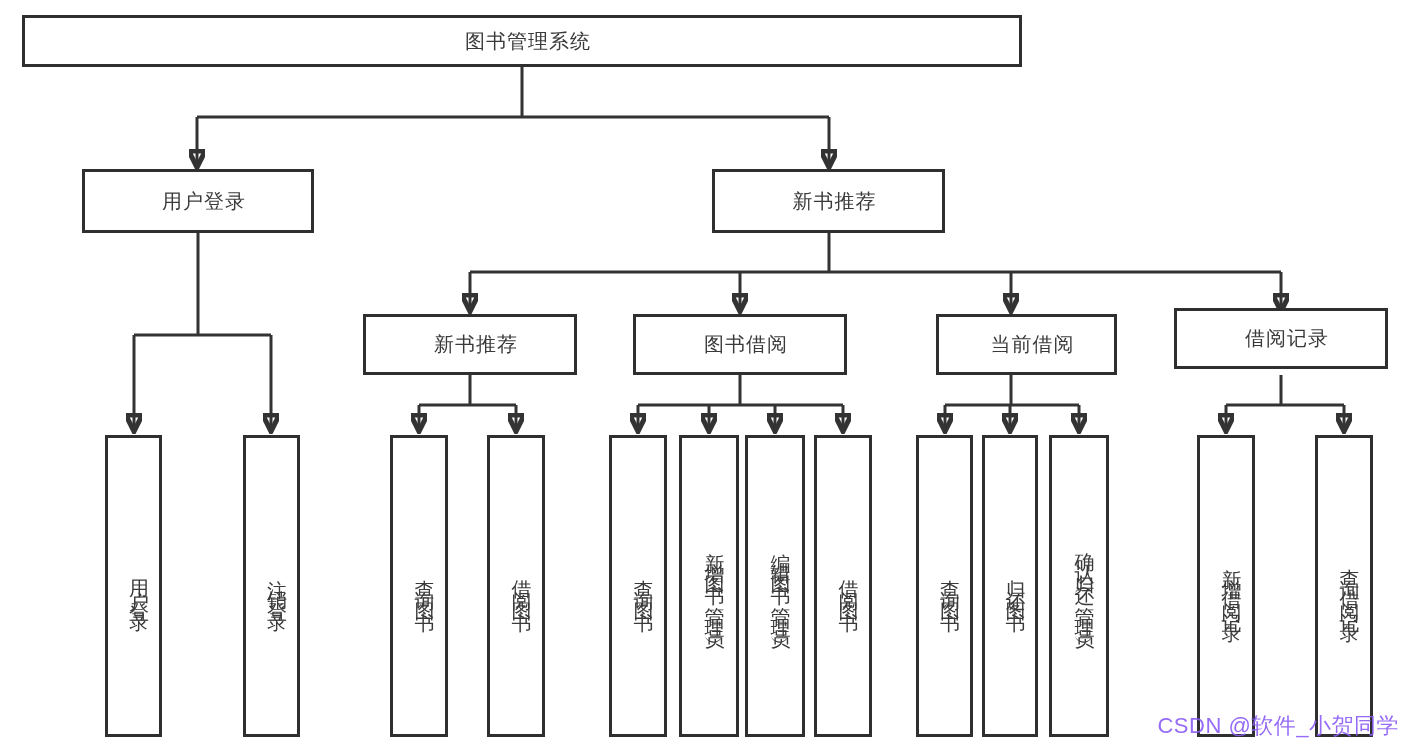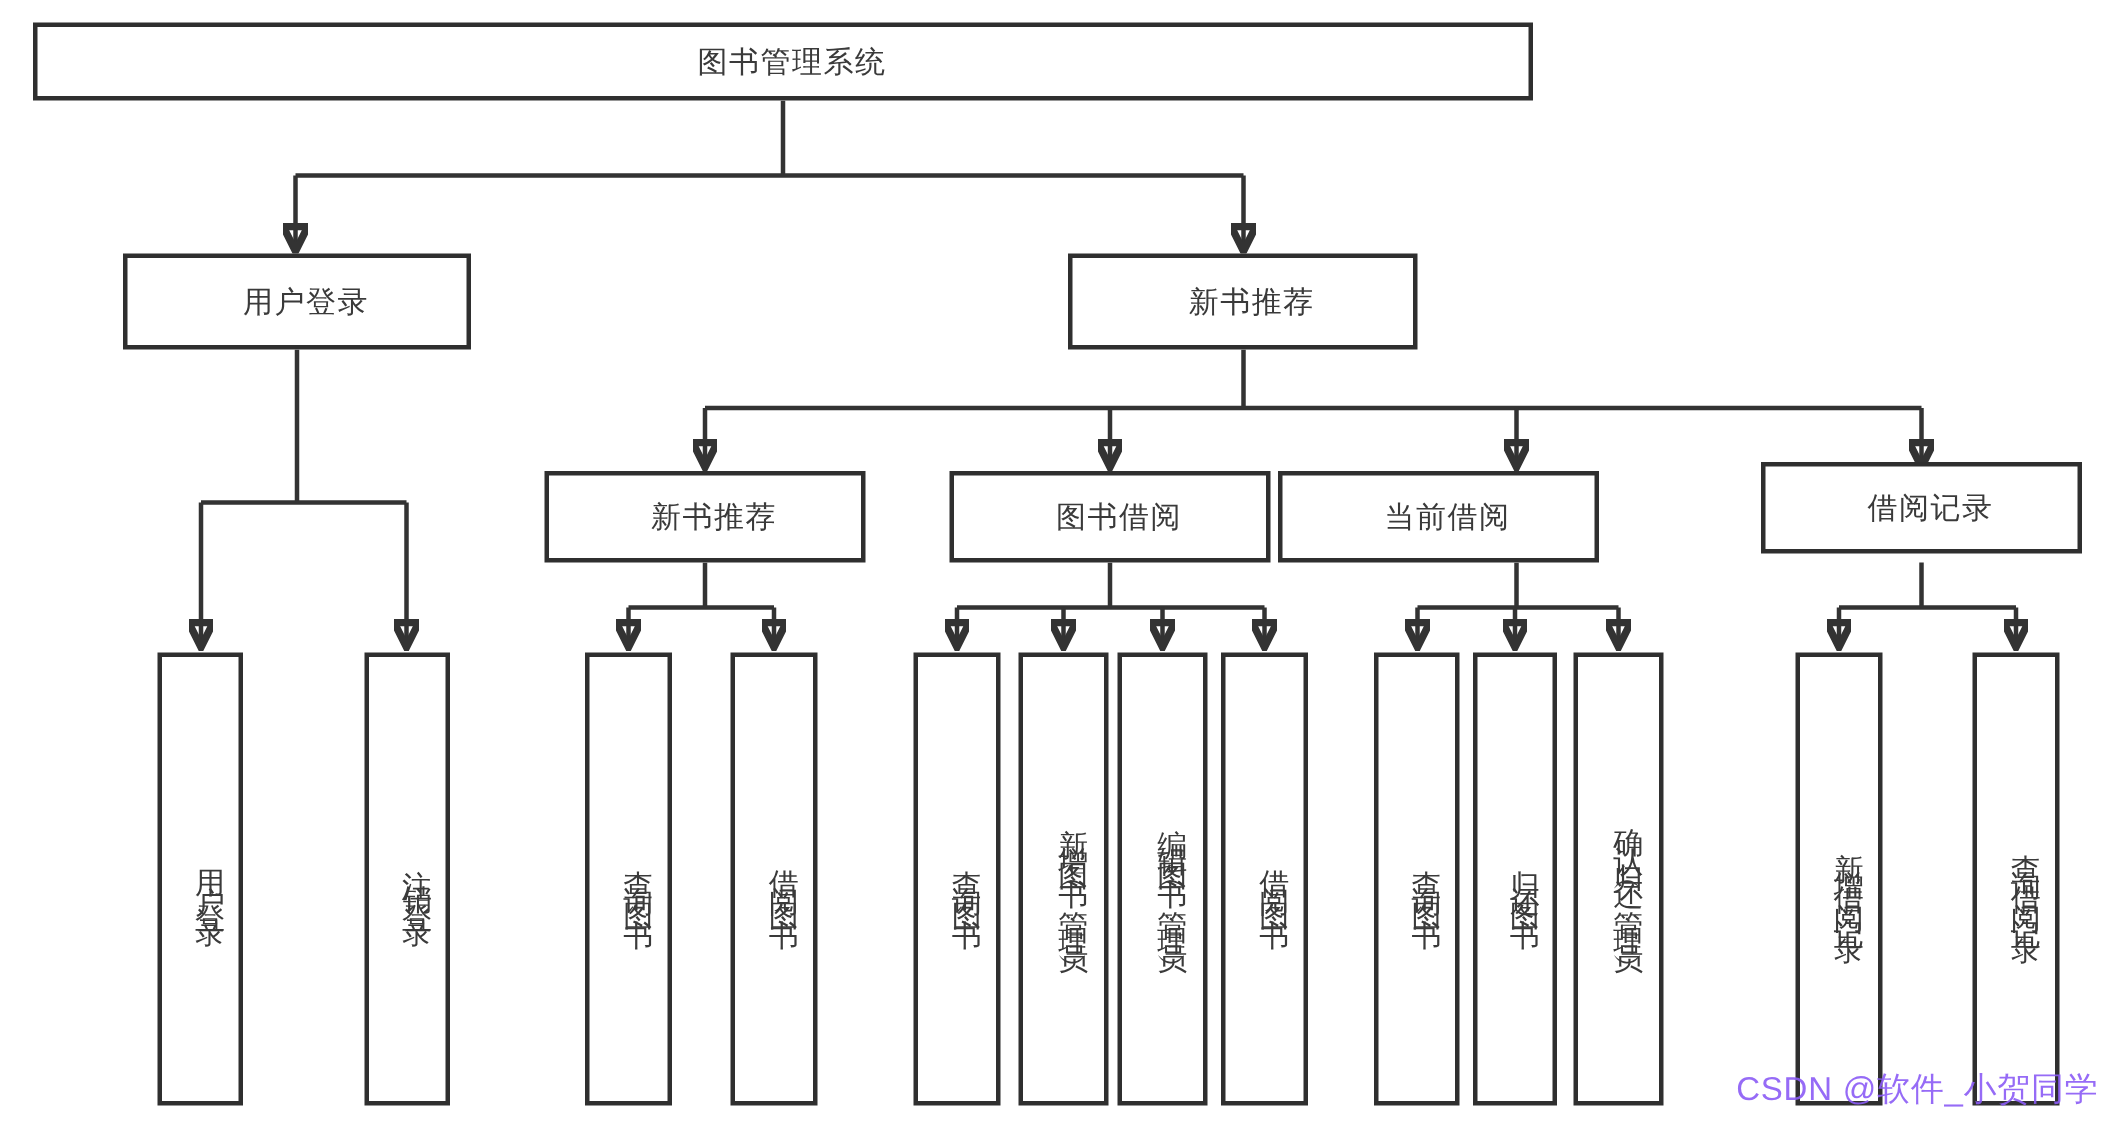--- a/index.html
+++ b/index.html
@@ -42,21 +42,21 @@
     letter-spacing: 1px;
     color: #3a3a3a;
     padding-left: 12px;
   }
   
   .n-root        { left: 22px;   top: 15px;  width: 1000px; height: 52px; }
   .n-user-login  { left: 82px;   top: 169px; width: 232px;  height: 64px; }
   .n-book-mgmt   { left: 712px;  top: 169px; width: 233px;  height: 64px; }
   .n-l3-nbr      { left: 363px;  top: 314px; width: 214px;  height: 61px; }
   .n-l3-bb       { left: 633px;  top: 314px; width: 214px;  height: 61px; }
-  .n-l3-cb       { left: 852px;  top: 314px; width: 214px;  height: 61px; }
+  .n-l3-cb       { left: 936px;  top: 314px; width: 181px;  height: 61px; }
   .n-l3-br       { left: 1174px; top: 308px; width: 214px;  height: 61px; }
   
   .leaf { top: 435px; height: 302px; }
   .leaf span {
     writing-mode: vertical-rl;
     text-orientation: mixed;
     letter-spacing: 11px;
     line-height: 1;
     white-space: nowrap;
   }

